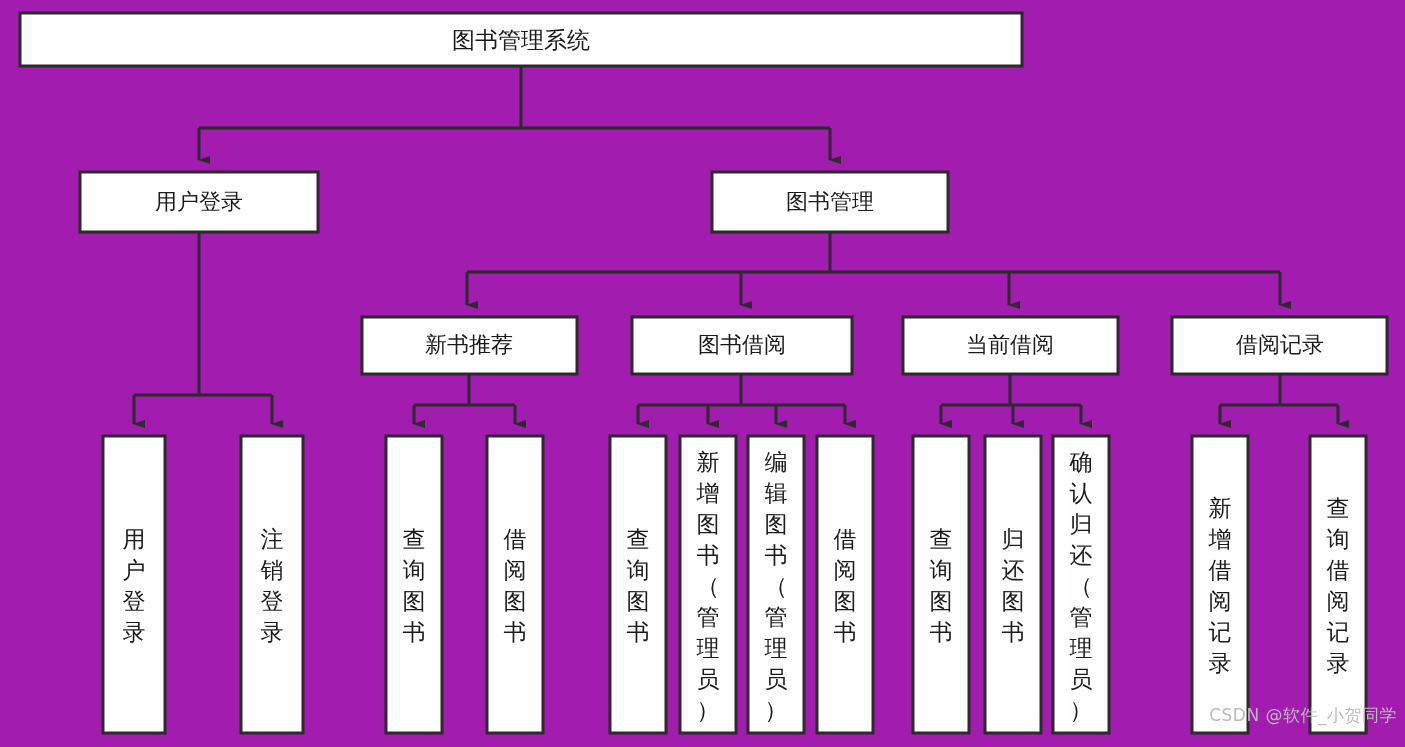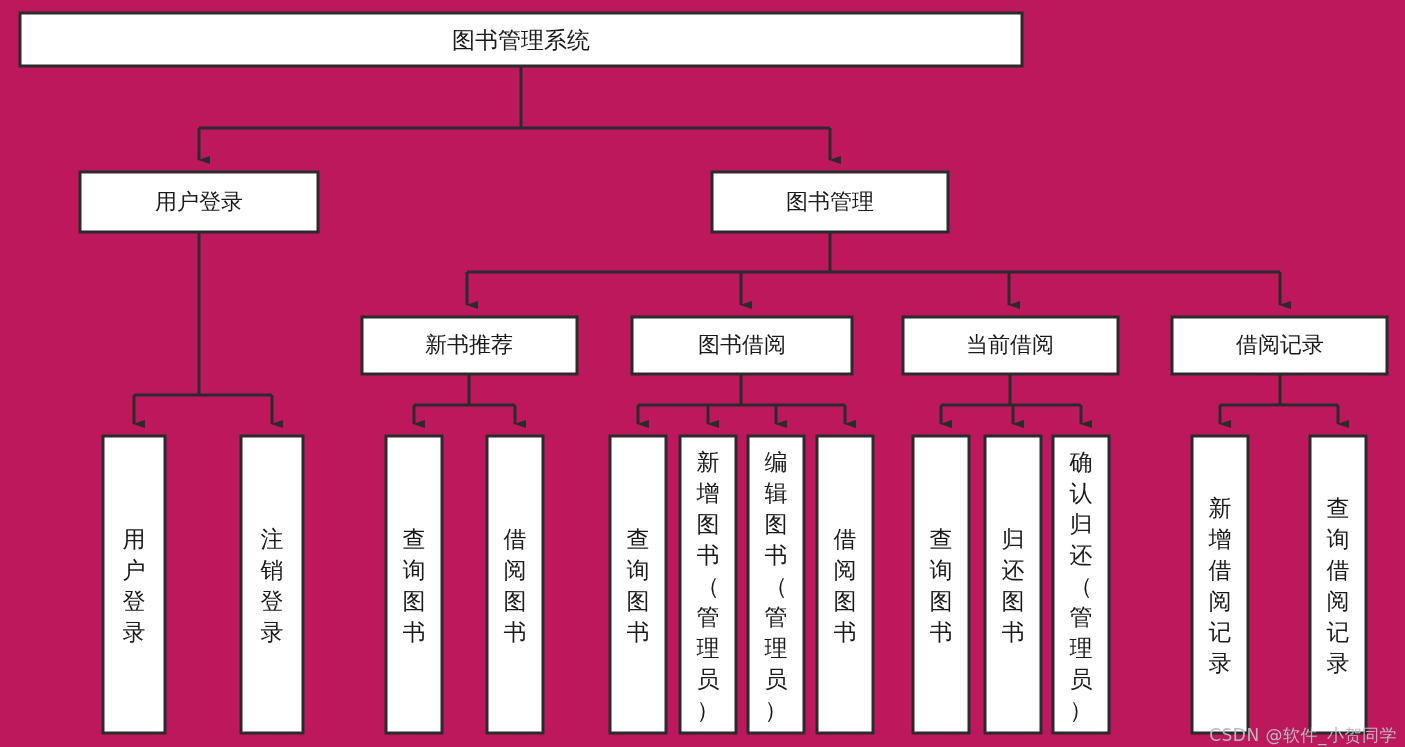--- a/index.html
+++ b/index.html
@@ -10,21 +10,21 @@
   body {
     width: 1405px;
     height: 747px;
     font-family: "DejaVu Sans", "Liberation Sans", sans-serif;
     overflow: hidden;
   }
   #diagram-root {
     position: relative;
     width: 1405px;
     height: 747px;
-    background: #be185d;
+    background: #a21caf;
   }
   svg#flowchart {
     position: absolute;
     top: 0;
     left: 0;
     width: 1405px;
     height: 747px;
     display: block;
   }
   .node-box {
@@ -53,21 +53,21 @@
     stroke-width: 3;
     fill: none;
   }
   .edge-arrow {
     fill: #2b2b2b;
     stroke: none;
   }
   .watermark {
     position: absolute;
     right: 8px;
-    bottom: 0;
+    bottom: 20px;
     font-family: "DejaVu Sans", "Liberation Sans", sans-serif;
     font-size: 17px;
     color: #b9b9b9;
     letter-spacing: 0.5px;
     white-space: nowrap;
     user-select: none;
   }
 </style>
 </head>
 <body>

